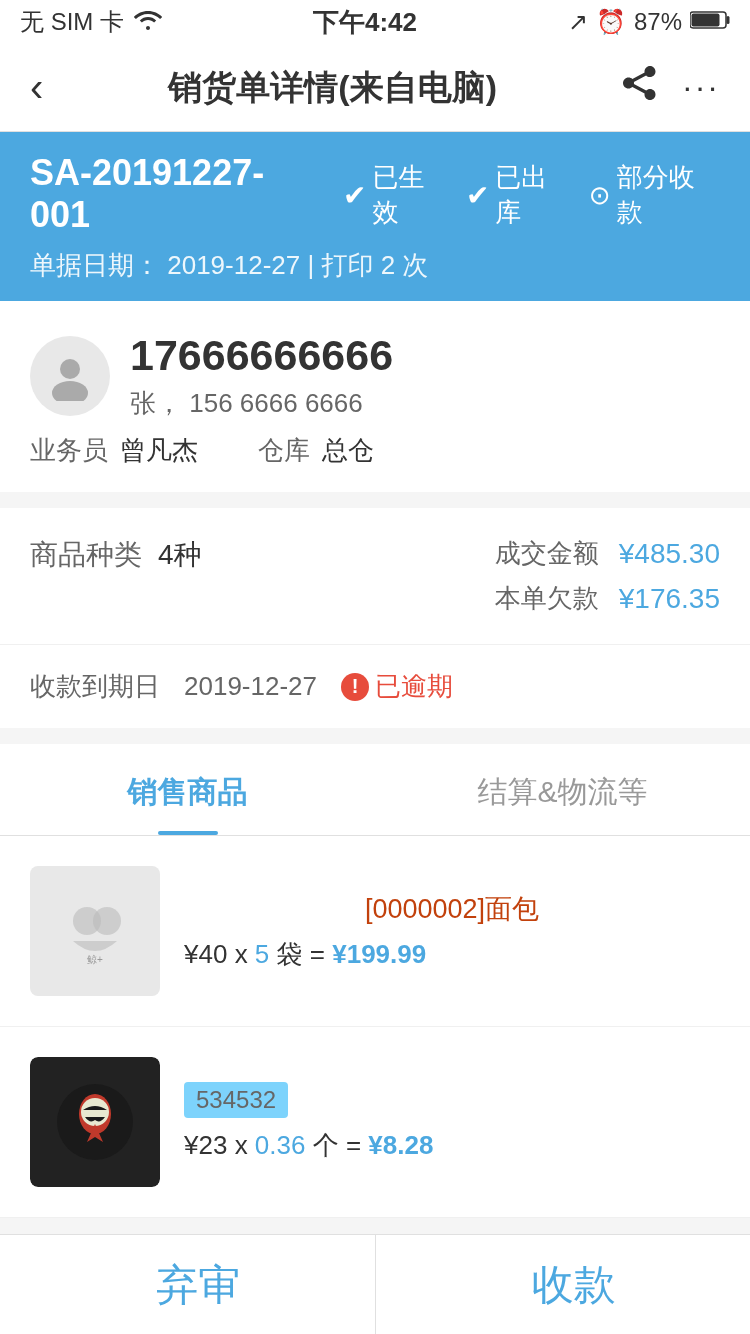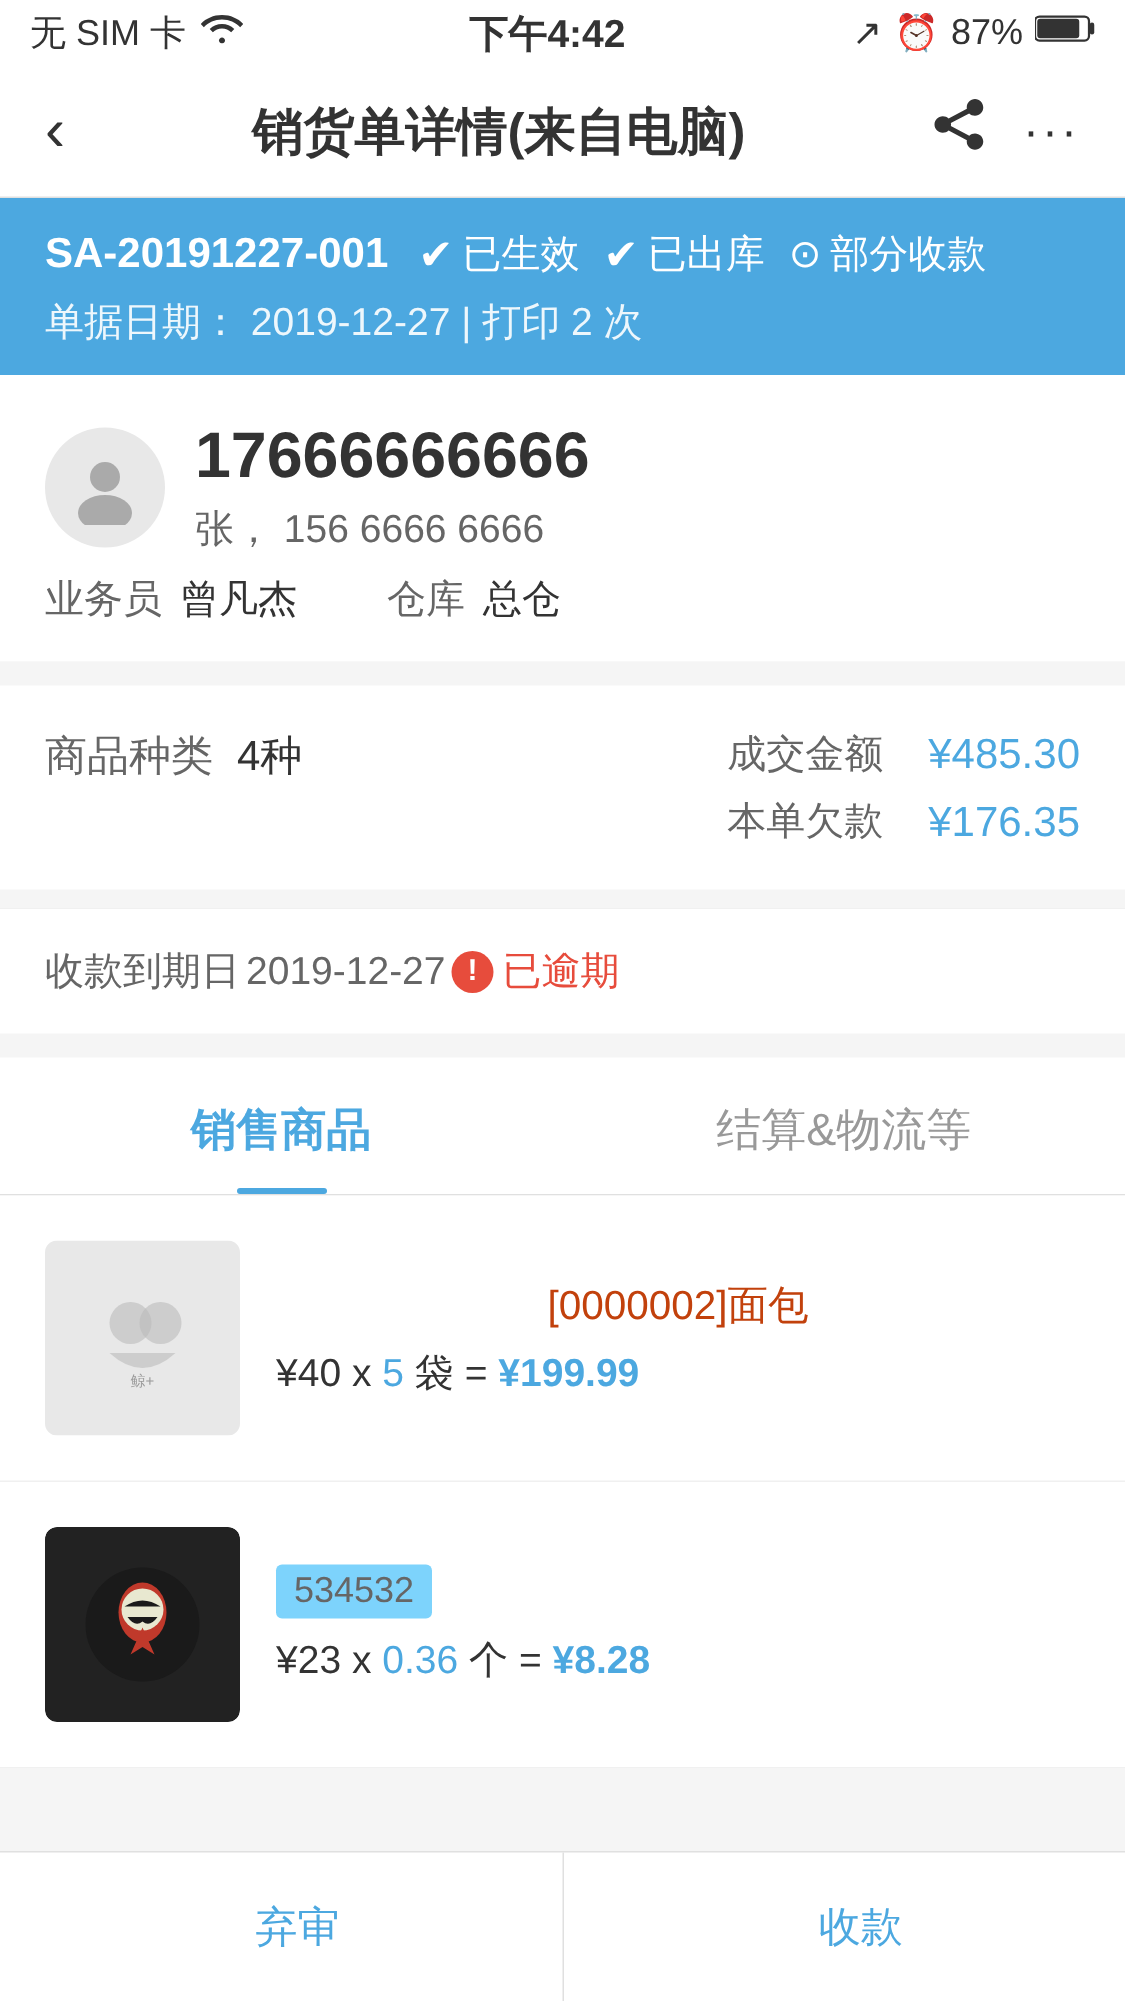--- a/index.html
+++ b/index.html
@@ -47,21 +47,21 @@
     .nav-icon { font-size: 36px; color: #333; }
     .back-btn { font-size: 40px; color: #333; }
 
     
     .header-banner {
       background: #4CA8E0;
       padding: 20px 30px 18px;
       color: #fff;
     }
     .header-order-id {
-      font-size: 28px;
+      font-size: 36px;
       font-weight: 700;
       margin-bottom: 12px;
     }
     .header-badges {
       display: flex;
       align-items: center;
       gap: 16px;
       margin-left: 10px;
       margin-bottom: 10px;
     }
@@ -155,38 +155,37 @@
     .stats-right {
       display: flex;
       flex-direction: column;
       gap: 10px;
       align-items: flex-start;
     }
     .amount-row {
       display: flex;
       align-items: center;
       justify-content: space-between;
-      gap: 30px;
+      gap: 20px;
       width: 100%;
       text-align: right;
     }
     .amount-label { font-size: 26px; color: #666; }
     .amount-value { font-size: 28px; color: #4CA8E0; font-weight: 500; }
 
     
     .due-section {
       background: #fff;
       padding: 24px 30px;
       display: flex;
       align-items: center;
-      gap: 4px;
+      gap: 24px;
       font-size: 26px;
       color: #666;
       border-top: 1px solid #f0f0f0;
-      margin-top: 12px;
     }
     .overdue-badge {
       display: flex;
       align-items: center;
       gap: 6px;
       color: #e74c3c;
       font-size: 26px;
     }
     .overdue-dot {
       width: 28px;
@@ -296,21 +295,21 @@
       height: 100px;
       background: #fff;
       display: flex;
       border-top: 1px solid #e0e0e0;
     }
     .bottom-btn {
       flex: 1;
       display: flex;
       align-items: center;
       justify-content: center;
-      font-size: 28px;
+      font-size: 42px;
       cursor: pointer;
       padding-left: 22px;
     }
     .bottom-btn.cancel { color: #4CA8E0; border-right: 1px solid #e0e0e0; }
     .bottom-btn.confirm { color: #4CA8E0; }
 
     .content-scroll {
       padding-bottom: 100px;
     }
   </style>

